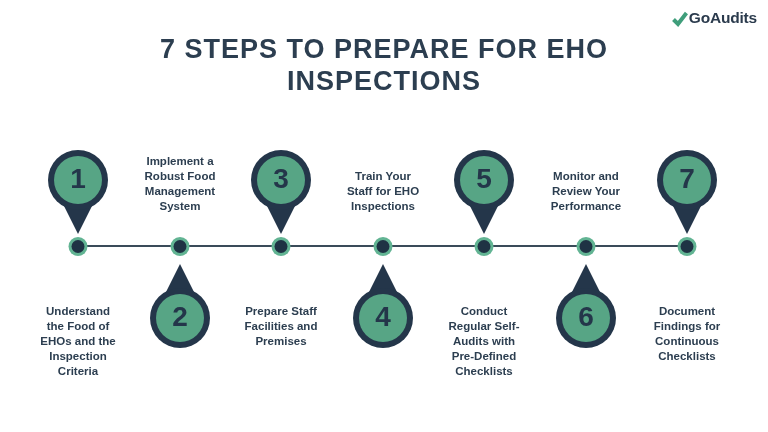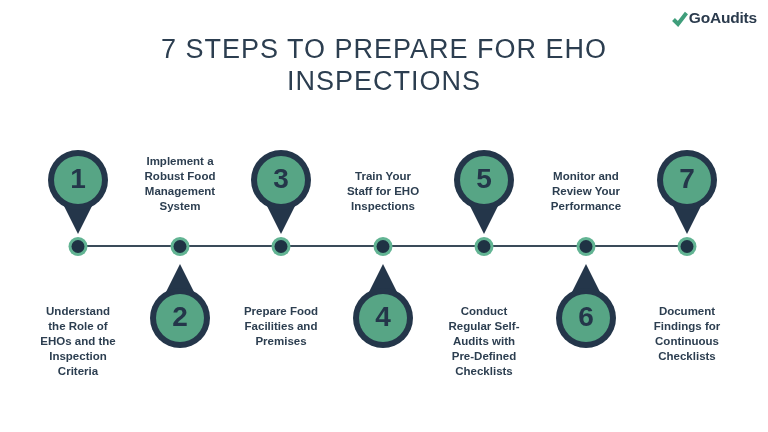--- a/index.html
+++ b/index.html
@@ -7,21 +7,21 @@
     position:relative;width:768px;height:432px;background:#ffffff;overflow:hidden;
     font-family:"Liberation Sans",sans-serif;
   }
   
   .logo{position:absolute;top:9px;right:11px;display:flex;align-items:center;gap:1px;}
   .logo .check{display:block;width:16px;height:16px;margin-top:1px;}
   .logo .brand{font-size:15.5px;font-weight:700;color:#2b3b4d;letter-spacing:-0.2px;}
   
   .title{
     position:absolute;top:34px;left:0;width:768px;text-align:center;
-    font-size:27px;font-weight:400;color:#2c3e50;letter-spacing:1px;
+    font-size:27px;font-weight:700;color:#2c3e50;letter-spacing:1px;
     line-height:1.18;white-space:pre-line;
   }
   
   .timeline-line{position:absolute;top:245px;left:78px;width:609px;height:2px;background:#3a4b59;}
   .step{position:absolute;top:0;width:0;height:432px;}
   .step .pin{position:absolute;left:0;transform:translateX(-50%);width:70px;height:88px;}
   .step.above .pin{top:148px;}
   .step.below .pin{top:262px;}
   .pin-number{
     position:absolute;left:0;width:70px;text-align:center;
@@ -66,21 +66,21 @@
         <path d="M17,50 L35,86 L53,50 Z" fill="#24364a"></path>
         <circle cx="35" cy="32" r="30" fill="#24364a"></circle>
         <circle cx="35" cy="32" r="24" fill="#57a585"></circle>
       </svg>
       <div class="pin-number">1</div>
     </div>
     <div class="dot">
         <span class="dot-inner"></span>
       </div>
     <div class="label">Understand
-the Role of
+the Food of
 EHOs and the
 Inspection
 Criteria</div>
   </div>
 
   <div class="step below" style="left:180px">
     <div class="pin">
       <svg viewBox="0 0 70 88" width="70" height="88">
         <path d="M17,38 L35,2 L53,38 Z" fill="#24364a"></path>
         <circle cx="35" cy="56" r="30" fill="#24364a"></circle>
@@ -102,21 +102,21 @@
       <svg viewBox="0 0 70 88" width="70" height="88">
         <path d="M17,50 L35,86 L53,50 Z" fill="#24364a"></path>
         <circle cx="35" cy="32" r="30" fill="#24364a"></circle>
         <circle cx="35" cy="32" r="24" fill="#57a585"></circle>
       </svg>
       <div class="pin-number">3</div>
     </div>
     <div class="dot">
         <span class="dot-inner"></span>
       </div>
-    <div class="label">Prepare Food
+    <div class="label">Prepare Staff
 Facilities and
 Premises</div>
   </div>
 
   <div class="step below" style="left:383px">
     <div class="pin">
       <svg viewBox="0 0 70 88" width="70" height="88">
         <path d="M17,38 L35,2 L53,38 Z" fill="#24364a"></path>
         <circle cx="35" cy="56" r="30" fill="#24364a"></circle>
         <circle cx="35" cy="56" r="24" fill="#57a585"></circle>

